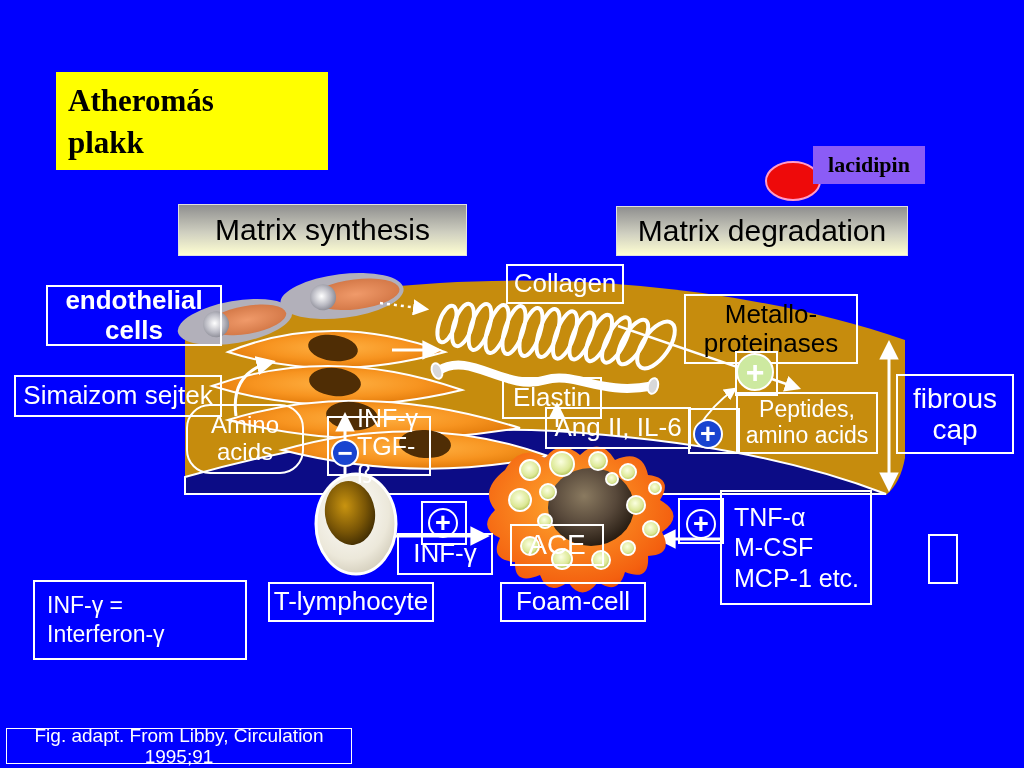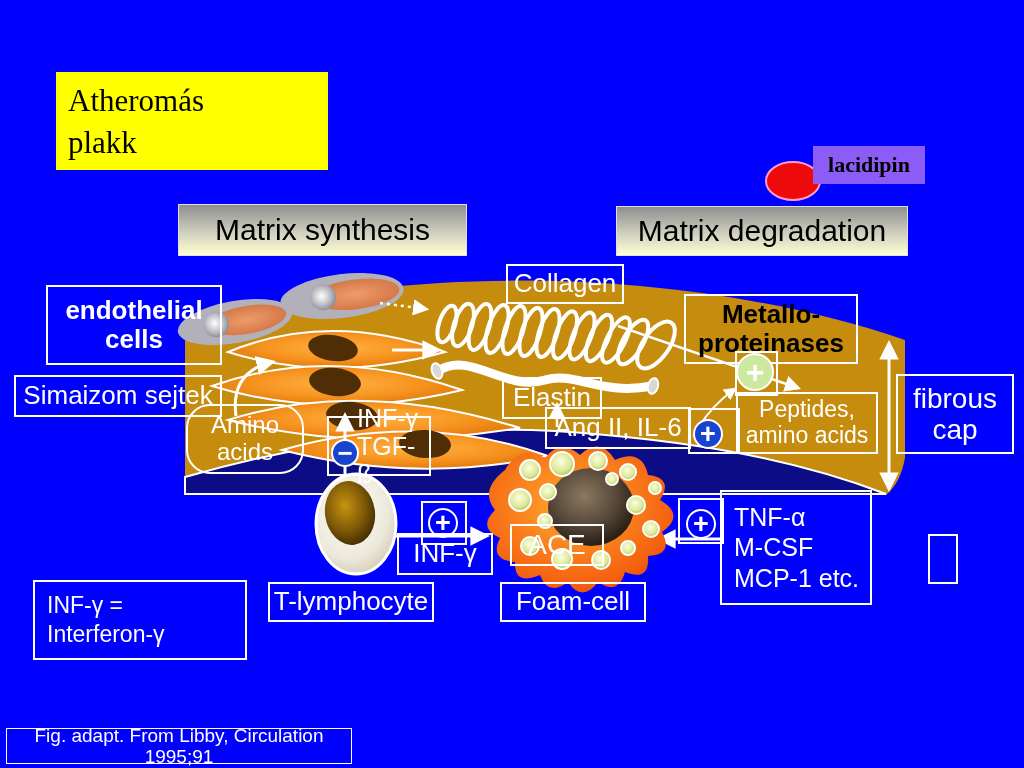--- a/index.html
+++ b/index.html
@@ -2,25 +2,25 @@
 <html><head>
 <meta charset="utf-8">
 <style>
   html,body{margin:0;padding:0;background:#000;}
   #slide{position:relative;width:1024px;height:768px;background:#0000ff;overflow:hidden;
          font-family:"Liberation Sans",sans-serif;}
   #art{position:absolute;left:0;top:0;width:1024px;height:768px;}
   .lbl{position:absolute;border:2px solid #fff;color:#fff;box-sizing:border-box;
        display:flex;flex-direction:column;align-items:center;justify-content:center;
        text-align:center;line-height:1.12;font-family:"Liberation Sans",sans-serif;z-index:3;}
-  .lbl.dark{color:#000;font-weight:bold;}
+  .lbl.dark{color:#000;font-weight:normal;}
   .lbl.bold{font-weight:bold;}
   .lbl.leftal{align-items:flex-start;text-align:left;}
   .titlebox{position:absolute;left:56px;top:72px;width:272px;height:98px;background:#ffff00;
-       color:#000;font-family:"Liberation Serif",serif;font-weight:normal;font-size:31px;
+       color:#000;font-family:"Liberation Serif",serif;font-weight:bold;font-size:31px;
        line-height:1.35;padding:8px 0 0 12px;box-sizing:border-box;z-index:3;}
   .drugbox{position:absolute;left:813px;top:146px;width:112px;height:38px;background:#8b5cf6;
        color:#000;font-family:"Liberation Serif",serif;font-weight:bold;font-size:22px;
        display:flex;align-items:center;justify-content:center;z-index:4;}
   .hdr{position:absolute;background:linear-gradient(180deg,#8f8f8f 0%,#cfcfc0 55%,#ffffd2 100%);
        color:#000;border:1px solid #e0e0e0;font-size:30px;display:flex;align-items:center;
        justify-content:center;z-index:3;box-sizing:border-box;}
   .circ{position:absolute;border-radius:50%;border:2px solid #fff;color:#fff;display:flex;
        align-items:center;justify-content:center;font-weight:bold;line-height:1;z-index:5;
        font-family:"Liberation Sans",sans-serif;box-sizing:border-box;}
@@ -183,21 +183,21 @@
     <span>lacidipin</span>
   </div>
 
   <div class="hdr" style="left:178px;top:204px;width:289px;height:52px;">
     <span>Matrix synthesis</span>
   </div>
   <div class="hdr" style="left:616px;top:206px;width:292px;height:50px;">
     <span>Matrix degradation</span>
   </div>
 
-  <div class="lbl bold" style="left:46px;top:285px;width:176px;height:80px;font-size:26px;">
+  <div class="lbl bold" style="left:46px;top:285px;width:176px;height:61px;font-size:26px;">
     <span>endothelial</span>
     <span>cells</span>
   </div>
 
   <div class="lbl" style="left:14px;top:375px;width:208px;height:42px;font-size:26px;text-align:right;">
     <span>Simaizom sejtek</span>
   </div>
 
   <div class="lbl" style="left:506px;top:264px;width:118px;height:40px;font-size:26px;">
     <span>Collagen</span>

